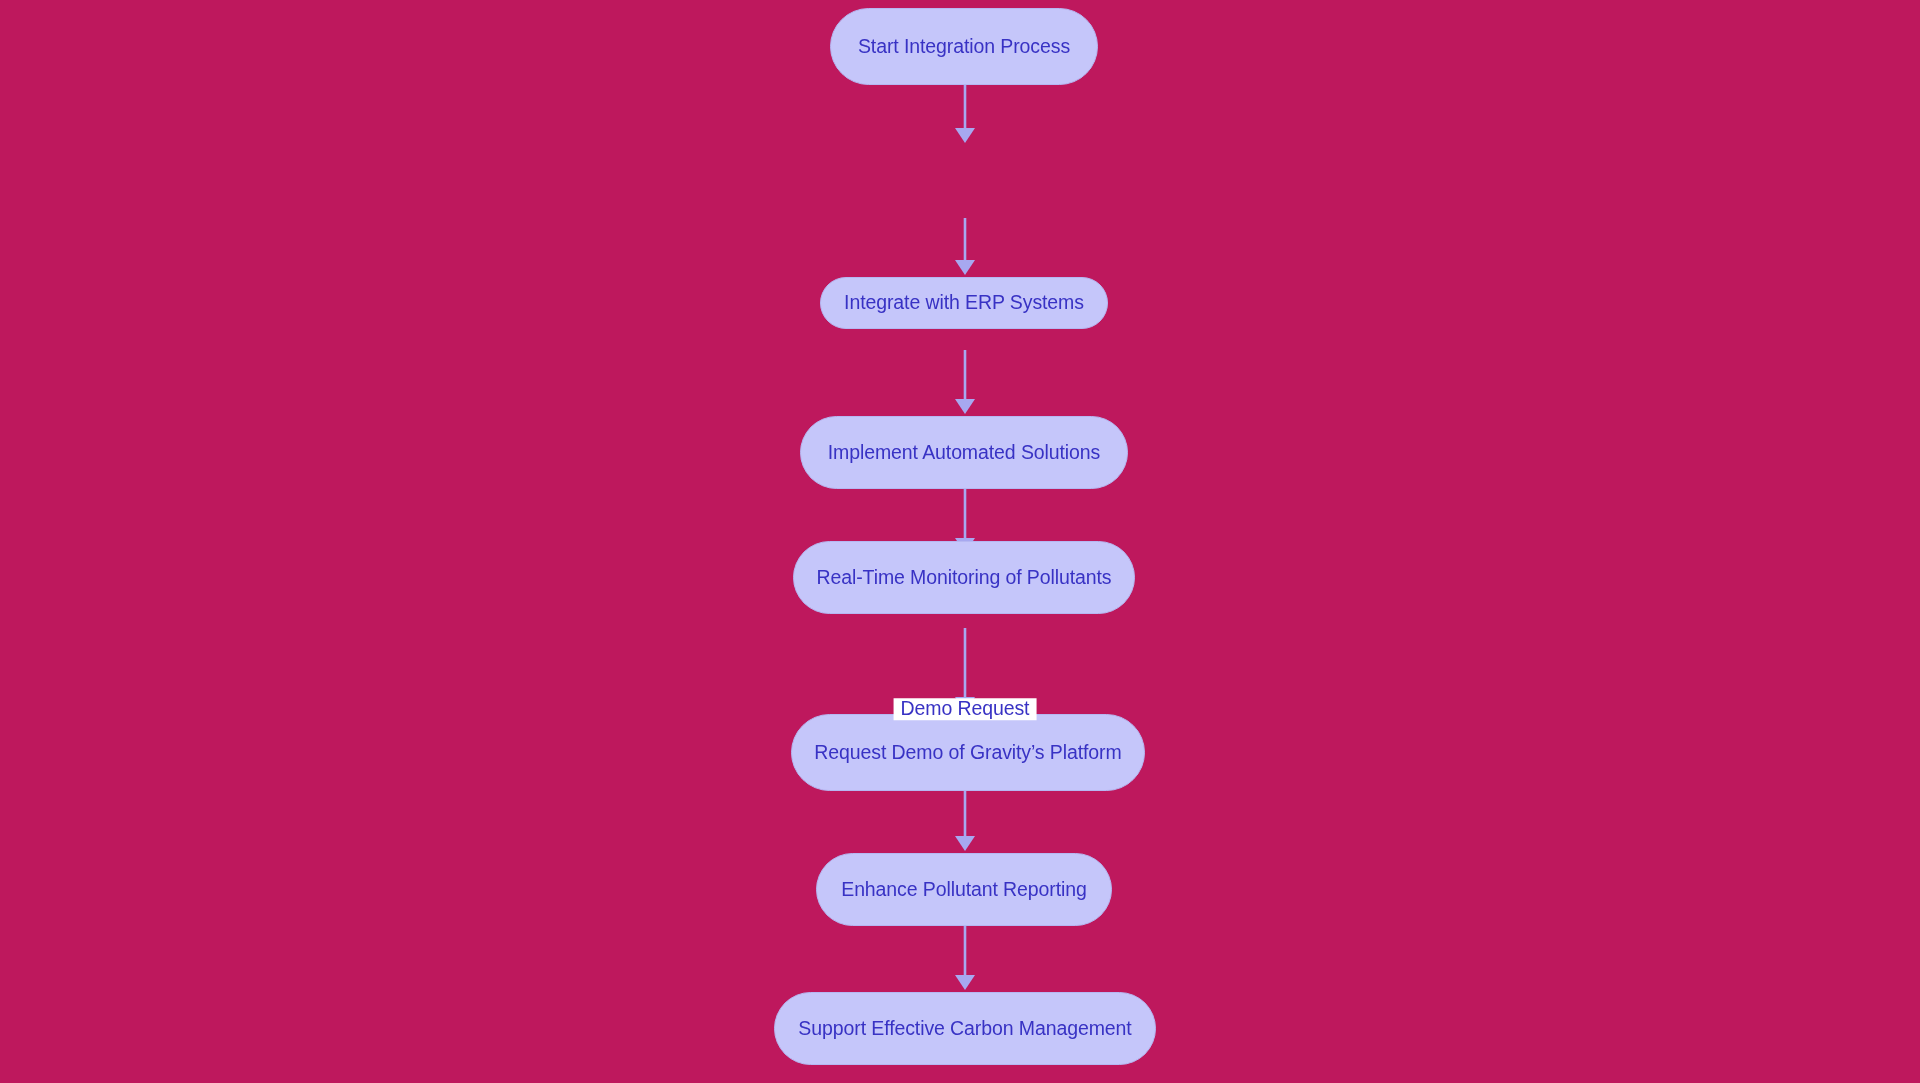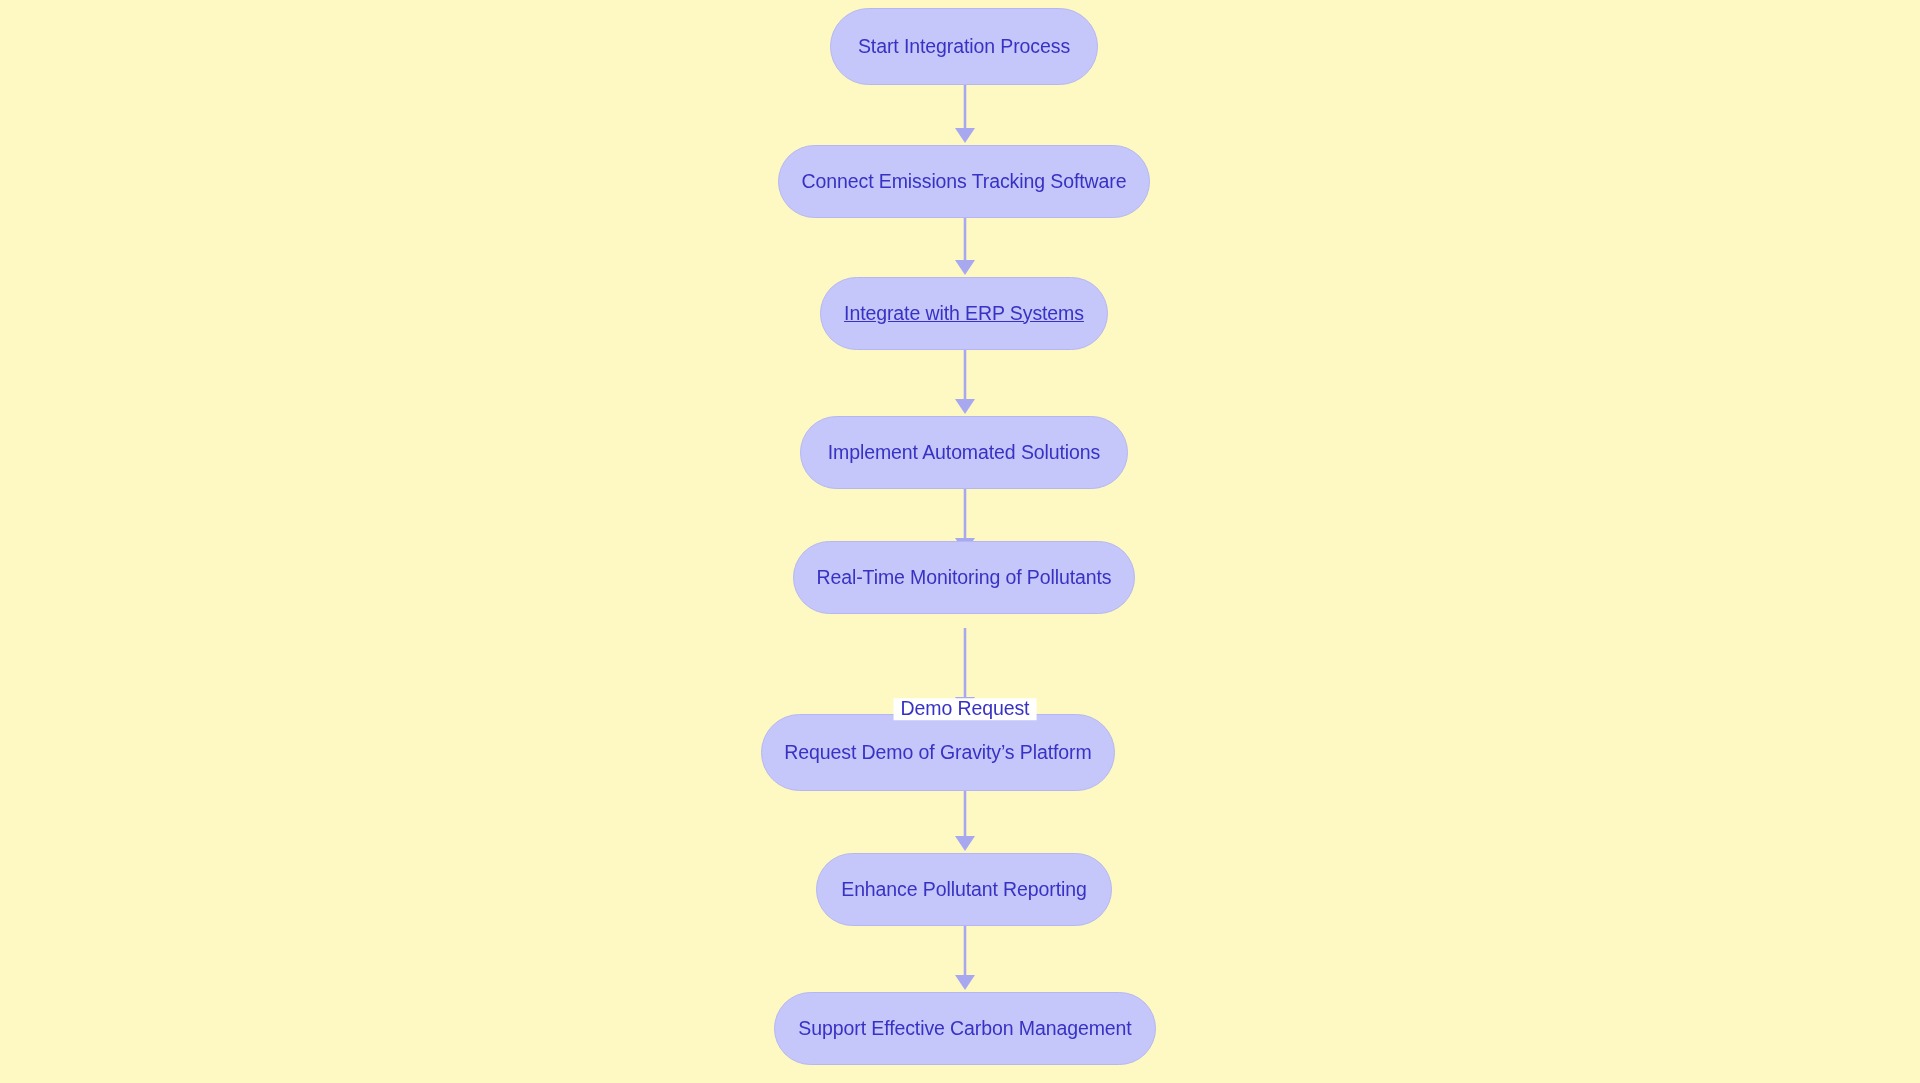--- a/index.html
+++ b/index.html
@@ -12,21 +12,21 @@
     width: 1920px;
     height: 1083px;
     overflow: hidden;
     font-family: "Liberation Sans", "DejaVu Sans", sans-serif;
   }
 
   #flow-canvas {
     position: relative;
     width: 1920px;
     height: 1083px;
-    background: #fef9c3;
+    background: #be185d;
     text-align: right;
   }
 
   .flow-node {
     position: absolute;
     box-sizing: border-box;
     background: #c5c6fa;
     border: 1px solid #b6b7f2;
     border-radius: 999px;
     display: flex;
@@ -121,37 +121,34 @@
     <g>
       <line class="edge-line" x1="965" y1="926" x2="965" y2="980"></line>
       <polygon class="edge-arrowhead" points="955,975 975,975 965,990"></polygon>
     </g>
   </svg>
 
   <div class="flow-node" style="left:830px; top:8px; width:268px; height:77px;">
     <span class="node-label">Start Integration Process</span>
   </div>
 
-  <div class="flow-node" style="left:778px; top:145px; width:372px; height:73px;">
-    <span class="node-label">Connect Emissions Tracking Software</span>
-  </div>
 
-  <div class="flow-node" style="left:820px; top:277px; width:288px; height:73px;text-decoration:underline;">
+  <div class="flow-node" style="left:820px; top:277px; width:288px; height:52px;">
     <span class="node-label">Integrate with ERP Systems</span>
   </div>
 
   <div class="flow-node" style="left:800px; top:416px; width:328px; height:73px;">
     <span class="node-label">Implement Automated Solutions</span>
   </div>
 
   <div class="flow-node" style="left:793px; top:541px; width:342px; height:73px;">
     <span class="node-label">Real-Time Monitoring of Pollutants</span>
   </div>
 
-  <div class="flow-node" style="left:761px; top:714px; width:354px; height:77px;">
+  <div class="flow-node" style="left:791px; top:714px; width:354px; height:77px;">
     <span class="node-label">Request Demo of Gravity’s Platform</span>
   </div>
 
   <div class="flow-node" style="left:816px; top:853px; width:296px; height:73px;">
     <span class="node-label">Enhance Pollutant Reporting</span>
   </div>
 
   <div class="flow-node" style="left:774px; top:992px; width:382px; height:73px;">
     <span class="node-label">Support Effective Carbon Management</span>
   </div>

